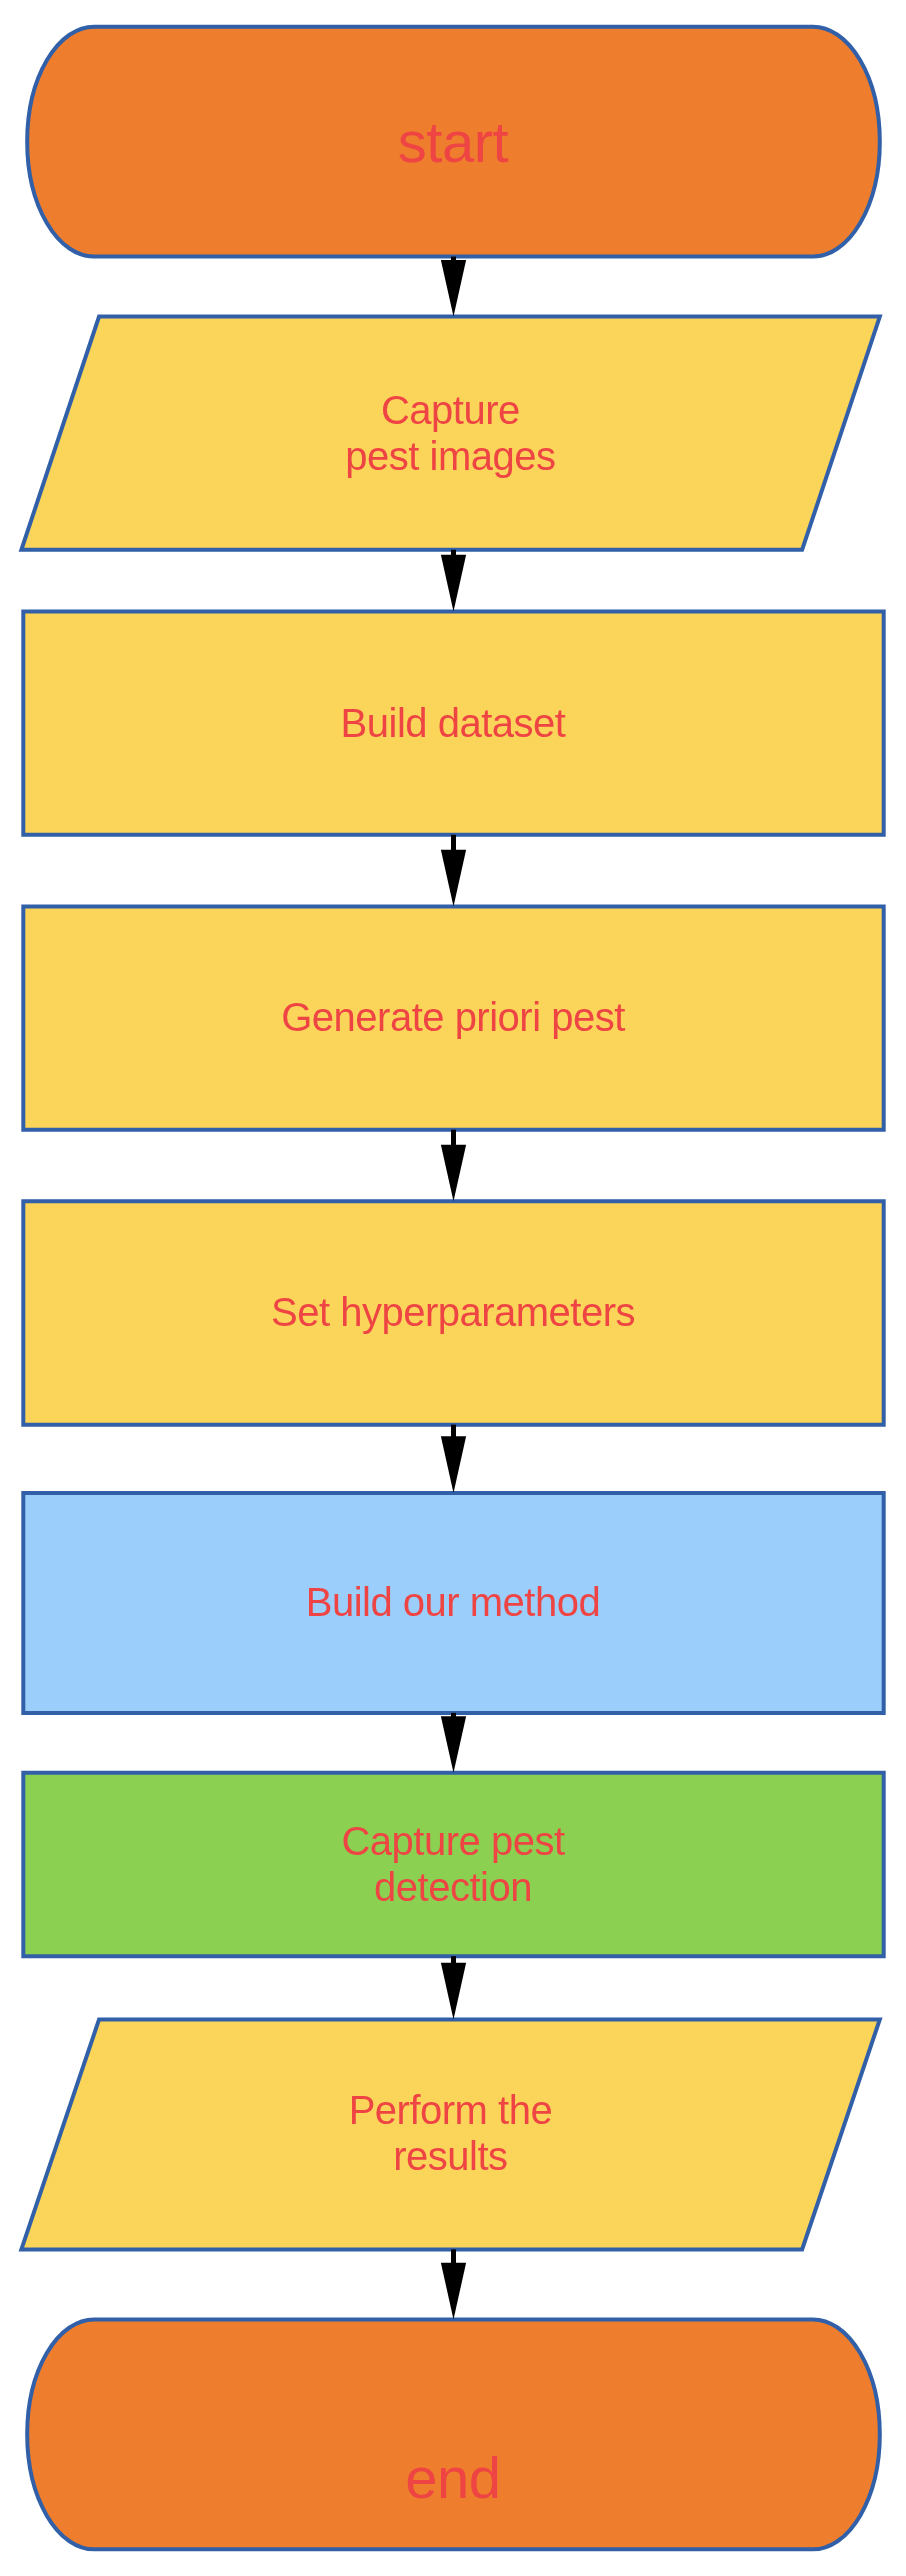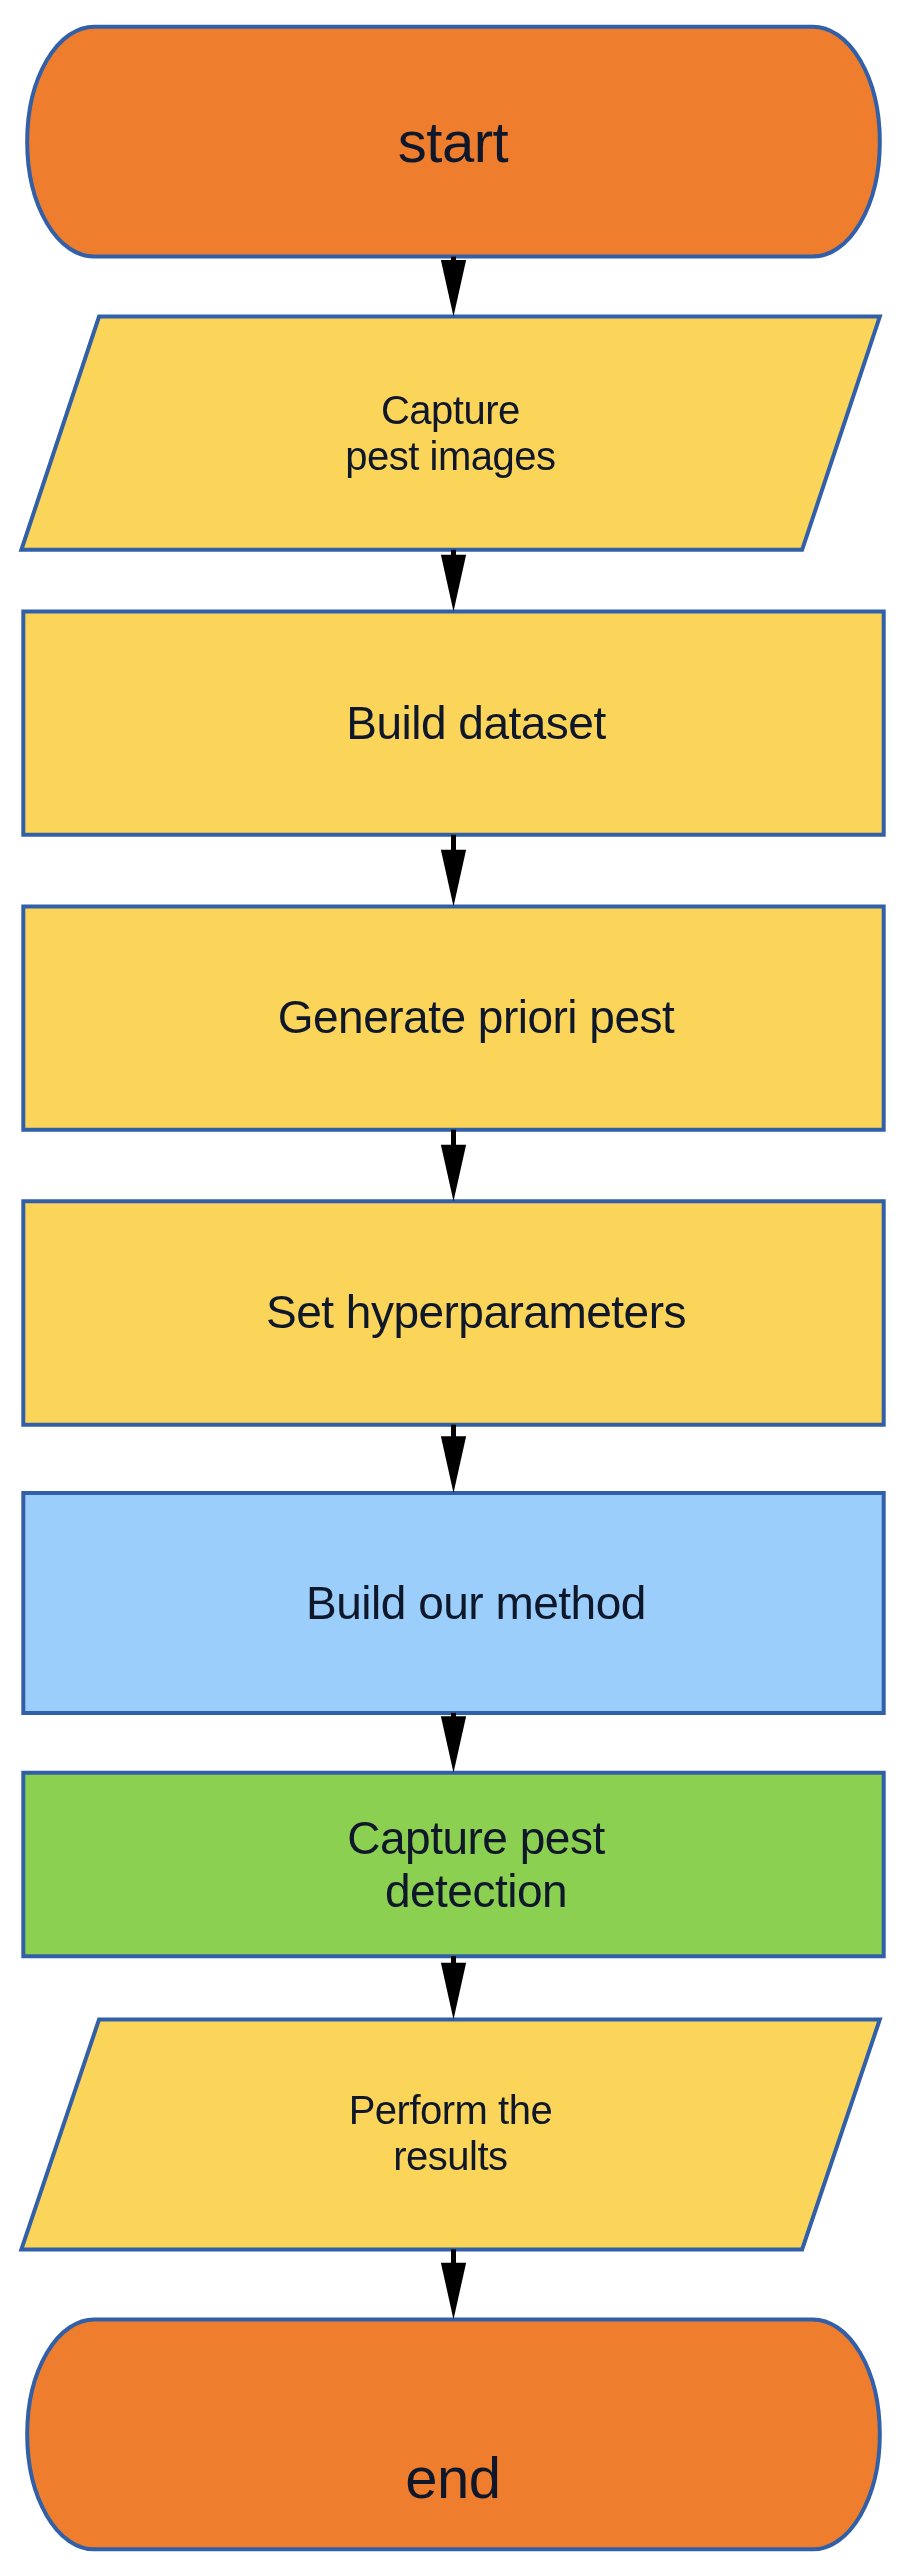--- a/index.html
+++ b/index.html
@@ -24,30 +24,30 @@
     width: 907px;
     height: 2576px;
     display: block;
   }
   .node-label {
     position: absolute;
     display: flex;
     align-items: center;
     justify-content: center;
     text-align: center;
-    color: #0f172a;
+    color: #ef4444;
     font-family: "Liberation Sans", sans-serif;
     font-weight: 400;
     line-height: 1.14;
     white-space: pre-line;
     letter-spacing: -0.5px;
     pointer-events: none;
   }
   .lbl-terminator { font-size: 58px; }
-  .lbl-process    { font-size: 46px; padding-left: 23px; }
+  .lbl-process    { font-size: 40px; }
   .lbl-io         { font-size: 40px; }
 </style>
 </head>
 <body>
 
 <div id="flow-root">
   <svg id="flow-svg" viewBox="0 0 934 1546" preserveAspectRatio="none" xmlns="http://www.w3.org/2000/svg">
     <g id="shapes-layer">
         <rect x="28" y="16" width="878" height="138" rx="69" ry="69" fill="#EE7E2D" stroke="#3160A8" stroke-width="4" vector-effect="non-scaling-stroke"></rect>
         <polygon points="102,190 906,190 826,330 22,330" fill="#FBD45A" stroke="#3160A8" stroke-width="4" vector-effect="non-scaling-stroke"></polygon>

